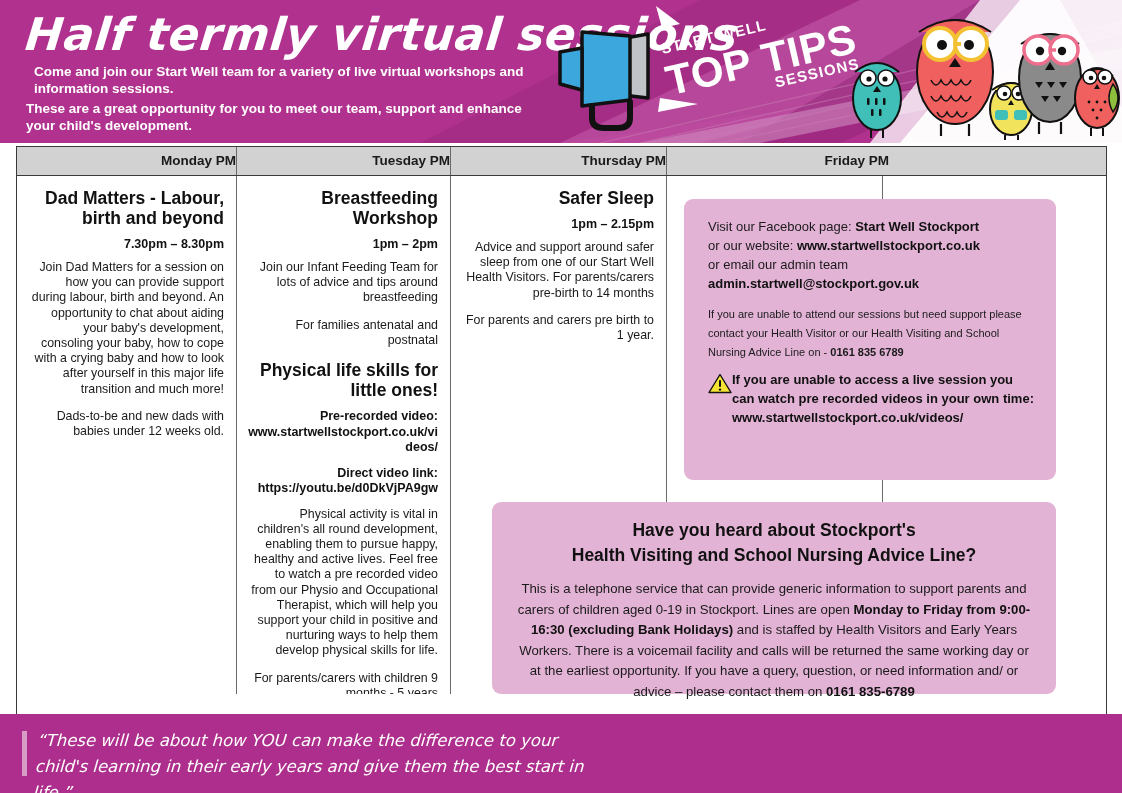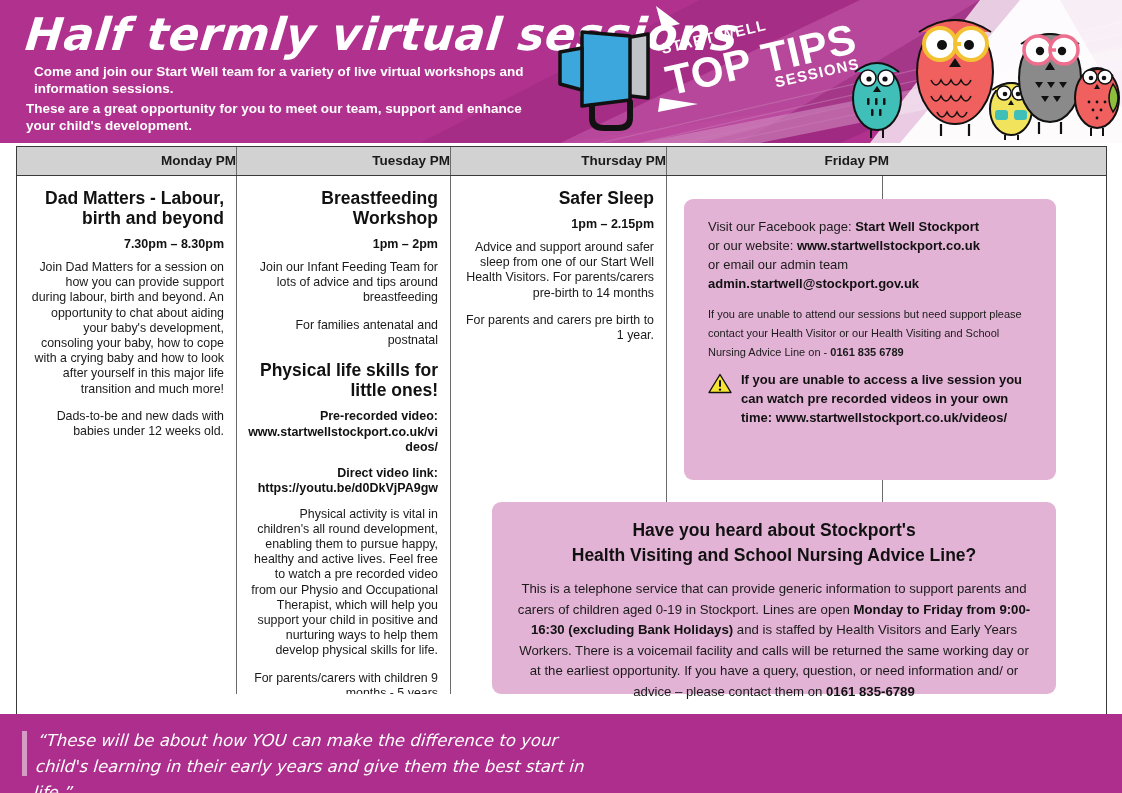--- a/index.html
+++ b/index.html
@@ -181,21 +181,20 @@
   .book-gap { height: 12px; }
   .book-para {
     font-size: 11px;
     color: #1a1a1a;
     line-height: 19px;
     margin: 0 0 8px 0;
   }
   .warn-row {
     display: flex;
     align-items: flex-start;
-    gap: 9px;
   }
   .warn-icon { flex: none; margin-top: 3px; }
   .warn-text {
     font-size: 13px;
     font-weight: bold;
     color: #111;
     line-height: 19px;
   }
 
   .panel-advice {

